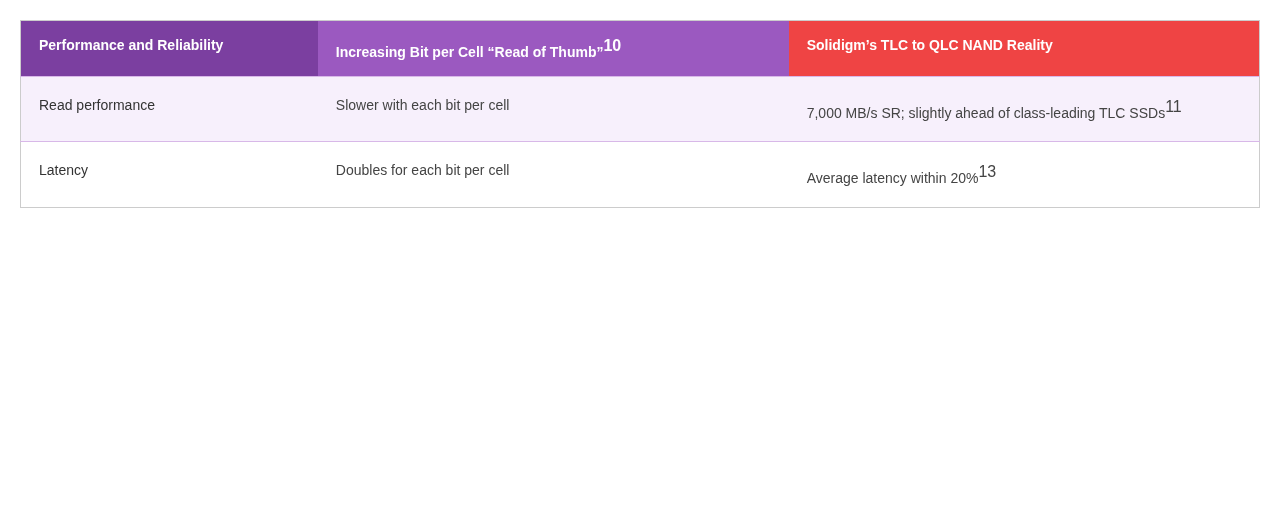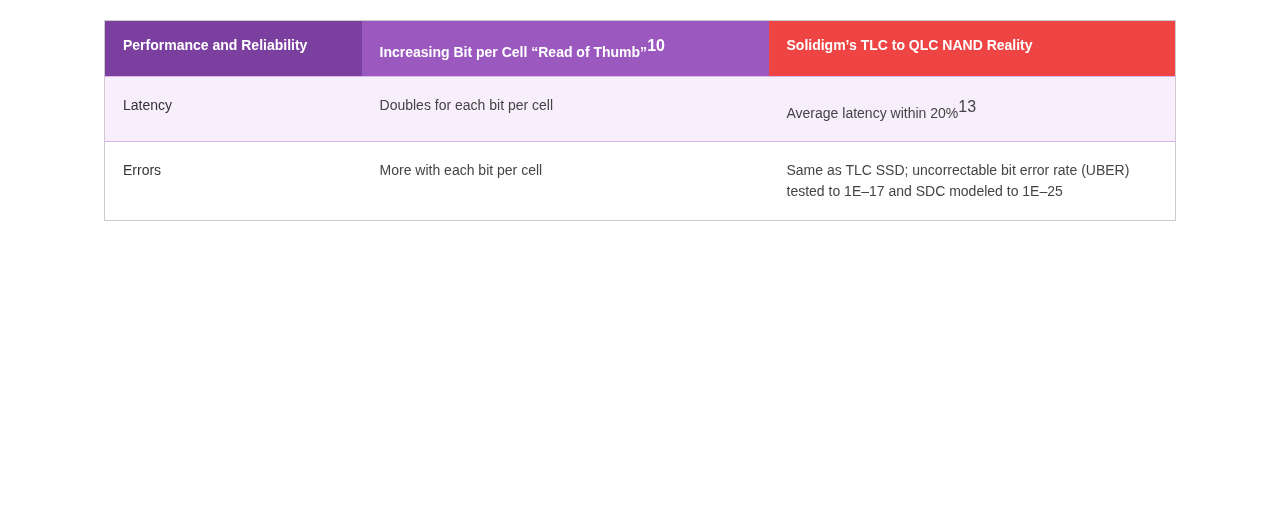--- a/index.html
+++ b/index.html
@@ -10,21 +10,21 @@
 
     body {
       font-family: Arial, Helvetica, sans-serif;
       font-size: 14px;
       background: #fff;
       width: 1280px;
       min-height: 522px;
     }
 
     .table-container {
-      width: 1072px;
+      width: 1240px;
       margin: 20px auto;
       border-collapse: collapse;
       border-spacing: 0;
     }
 
     table {
       width: 100%;
       border-collapse: collapse;
       border: 1px solid #ccc;
     }
@@ -99,25 +99,25 @@
         </th>
         <th>
           <span>Increasing Bit per Cell “Read of Thumb”</span><sup>10</sup>
         </th>
         <th>
           <span>Solidigm’s TLC to QLC NAND Reality</span>
         </th>
       </tr>
     </thead>
     <tbody id="table-body">
+    <tr>
+          <td>Read performance</td>
+          <td>Slower with each bit per cell</td>
+          <td>7,000 MB/s SR; slightly ahead of class-leading TLC SSDs<sup>11</sup></td>
+        </tr>
         <tr>
           <td>Latency</td>
           <td>Doubles for each bit per cell</td>
           <td>Average latency within 20%<sup>13</sup></td>
-        </tr>
-        <tr>
-          <td>Errors</td>
-          <td>More with each bit per cell</td>
-          <td>Same as TLC SSD; uncorrectable bit error rate (UBER) tested to 1E–17 and SDC modeled to 1E–25</td>
         </tr>
       </tbody>
   </table>
 </div>
 
 </body></html>

